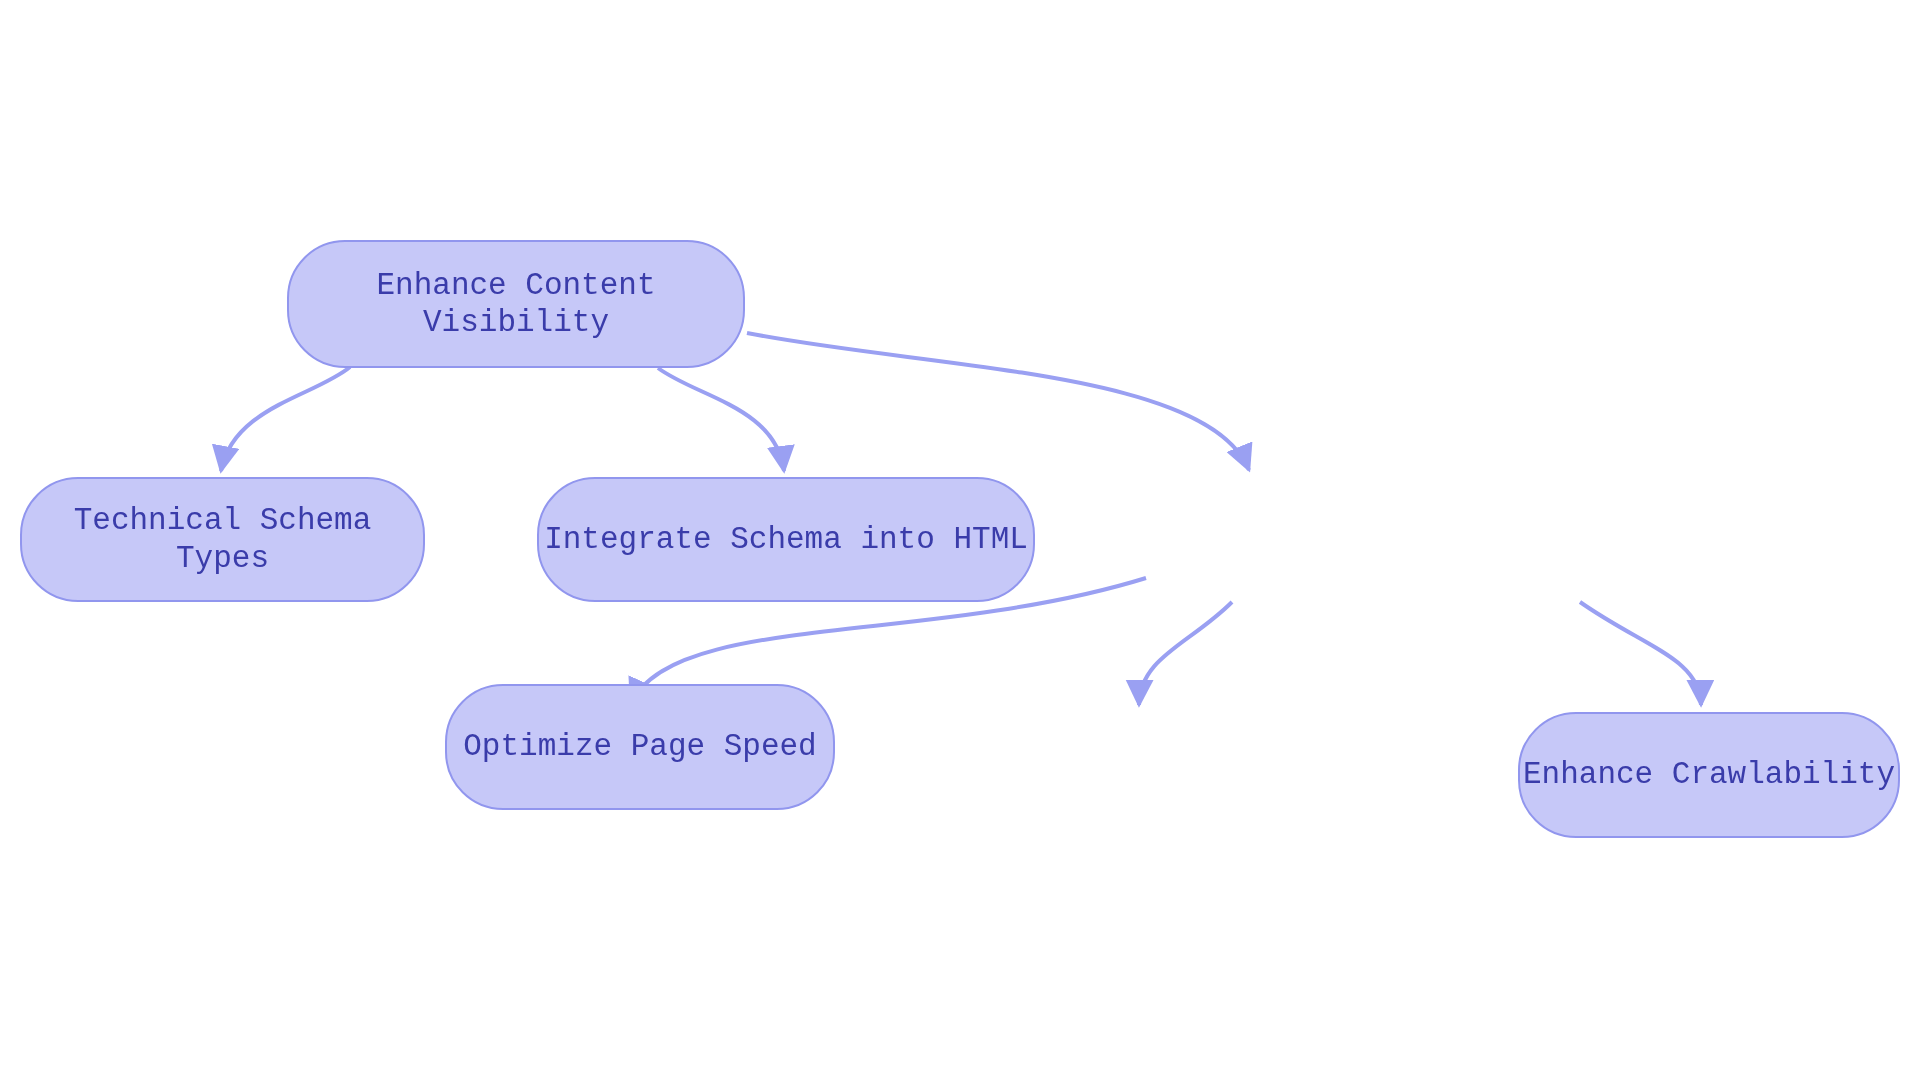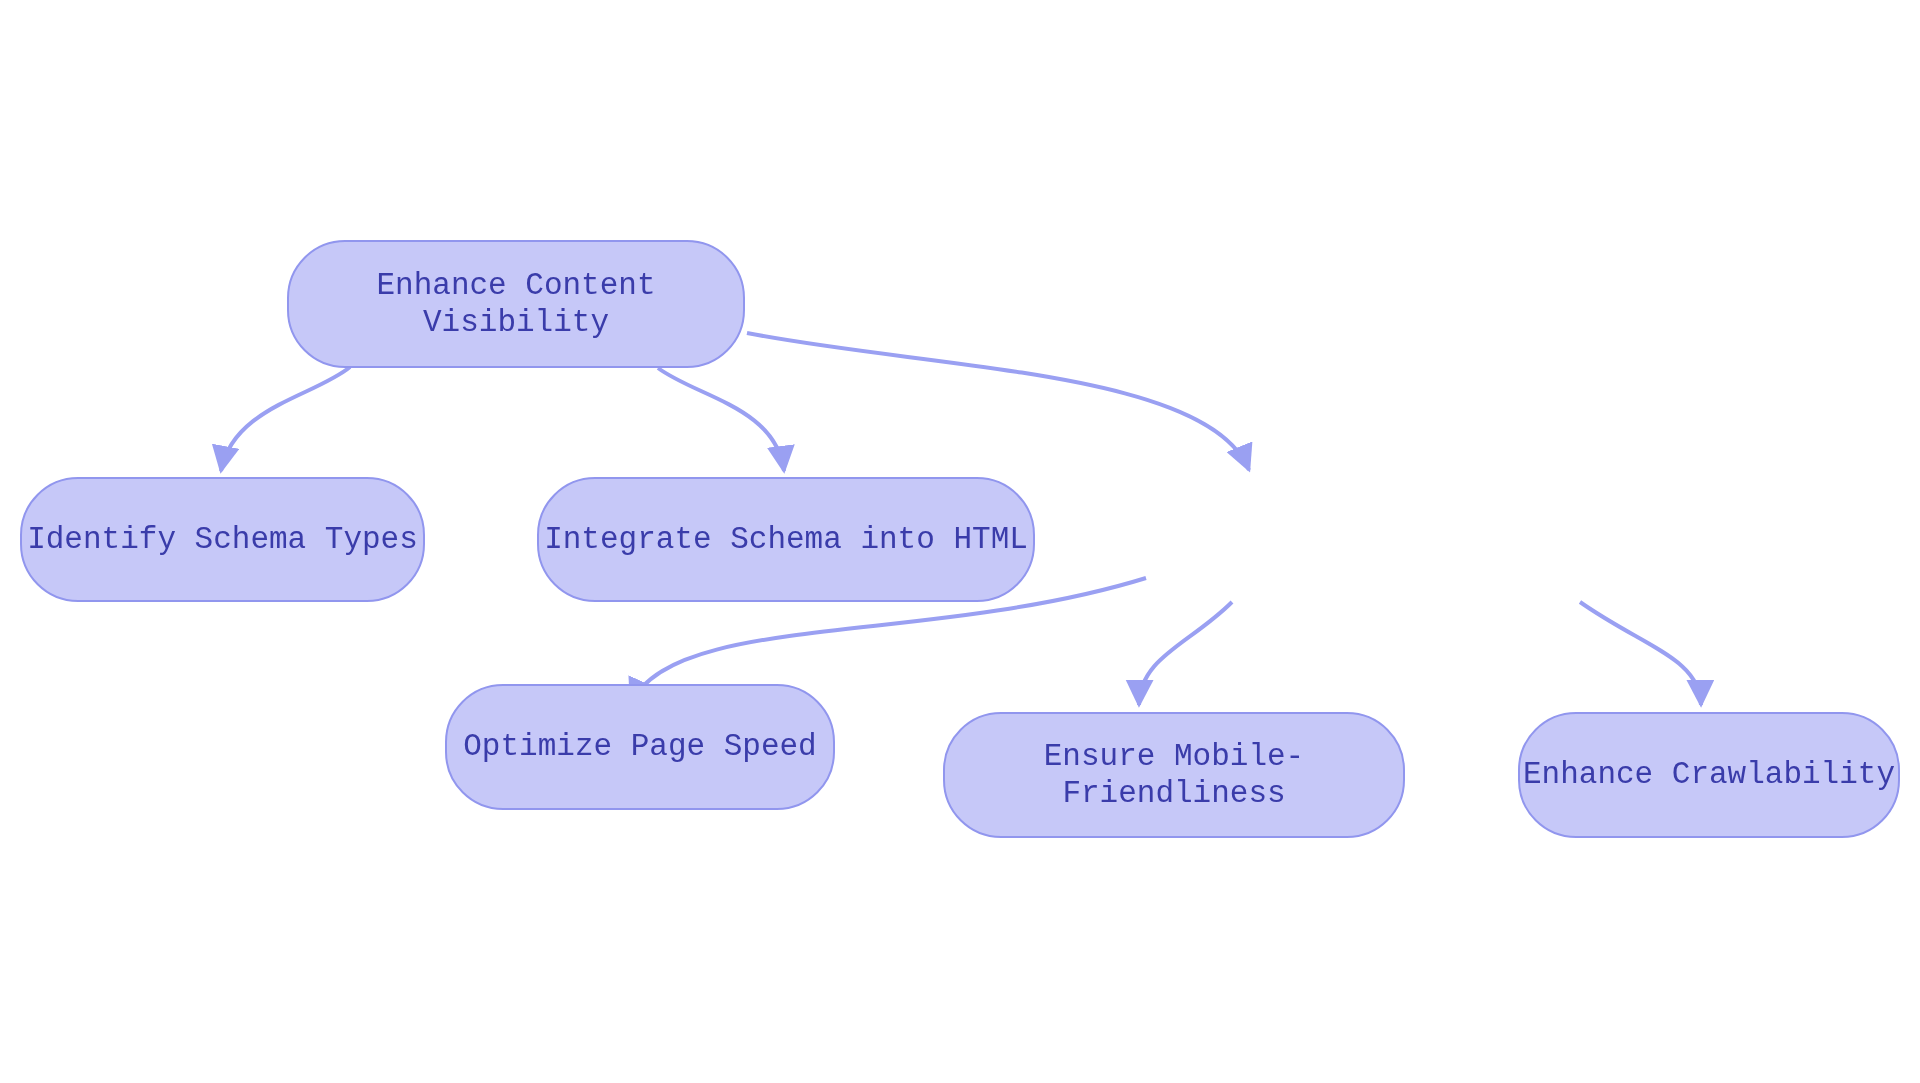--- a/index.html
+++ b/index.html
@@ -76,33 +76,30 @@
     <path class="edge" marker-end="url(#arrowhead)" d="M1232,602 C1190,644 1140,657 1139,705"></path>
 
     <path class="edge" marker-end="url(#arrowhead)" d="M1580,602 C1644,647 1700,658 1701,705"></path>
   </svg>
 
   <div class="node n1">
     <span class="node-label">Enhance Content Visibility</span>
   </div>
 
   <div class="node n2">
-    <span class="node-label">Identify Schema Types</span>
+    <span class="node-label">Technical Schema Types</span>
   </div>
 
   <div class="node n3">
     <span class="node-label">Integrate Schema into HTML</span>
   </div>
 
 
   <div class="node n5">
     <span class="node-label">Optimize Page Speed</span>
   </div>
 
-  <div class="node n6">
-    <span class="node-label">Ensure Mobile-Friendliness</span>
-  </div>
 
   <div class="node n7">
     <span class="node-label">Enhance Crawlability</span>
   </div>
 
 </div>
 
 </body></html>

